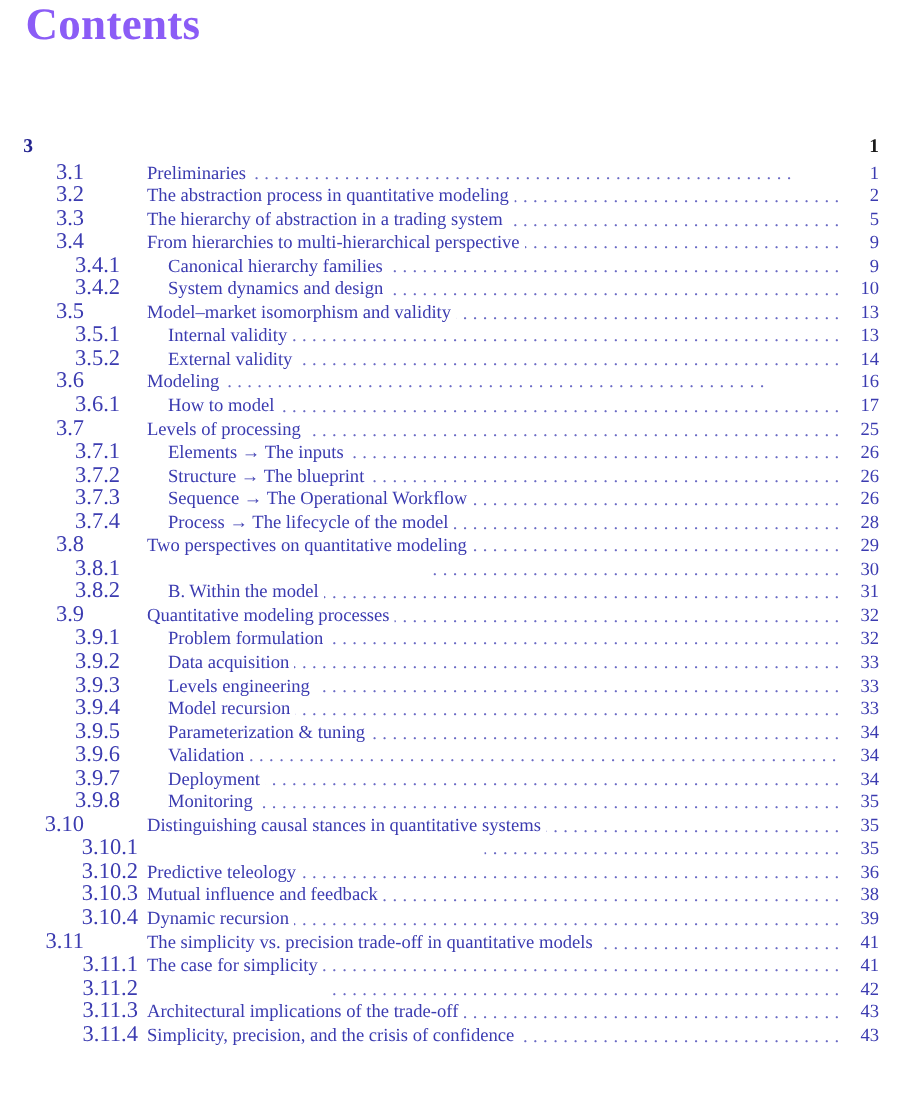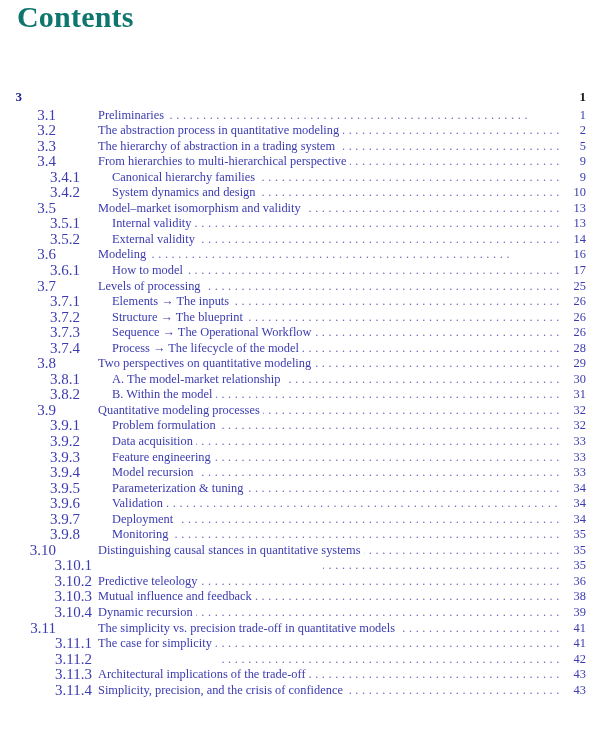--- a/index.html
+++ b/index.html
@@ -24,21 +24,21 @@
   }
 
   
   .toc-title {
     position: absolute;
     left: 17px;
     top: 0px;
     font-size: 30px;
     line-height: 34px;
     font-weight: bold;
-    color: #0f766e;
+    color: #8b5cf6;
     letter-spacing: 0.2px;
     white-space: nowrap;
   }
 
   
   .toc-list {
     position: absolute;
     left: 0;
     top: 88px;
     width: 608px;
@@ -258,21 +258,20 @@
         <span class="pageno">28</span>
       </div>
       <div class="entry section">
         <span class="num">3.8</span>
         <span class="label">Two perspectives on quantitative modeling</span>
         <span class="leader" style="left: 283px; right: auto; width: 280px;">...........................................................</span>
         <span class="pageno">29</span>
       </div>
       <div class="entry subsection">
         <span class="num">3.8.1</span>
-        <span class="label">A. The model-market relationship</span>
         <span class="leader" style="left: 284px; right: auto; width: 279px;">...........................................................</span>
         <span class="pageno">30</span>
       </div>
       <div class="entry subsection">
         <span class="num">3.8.2</span>
         <span class="label">B. Within the model</span>
         <span class="leader" style="left: 216px; right: auto; width: 347px;">...........................................................</span>
         <span class="pageno">31</span>
       </div>
       <div class="entry section">
@@ -288,21 +287,21 @@
         <span class="pageno">32</span>
       </div>
       <div class="entry subsection">
         <span class="num">3.9.2</span>
         <span class="label">Data acquisition</span>
         <span class="leader" style="left: 196px; right: auto; width: 367px;">...........................................................</span>
         <span class="pageno">33</span>
       </div>
       <div class="entry subsection">
         <span class="num">3.9.3</span>
-        <span class="label">Feature engineering</span>
+        <span class="label">Levels engineering</span>
         <span class="leader" style="left: 214px; right: auto; width: 349px;">...........................................................</span>
         <span class="pageno">33</span>
       </div>
       <div class="entry subsection">
         <span class="num">3.9.4</span>
         <span class="label">Model recursion</span>
         <span class="leader" style="left: 195px; right: auto; width: 368px;">...........................................................</span>
         <span class="pageno">33</span>
       </div>
       <div class="entry subsection">

